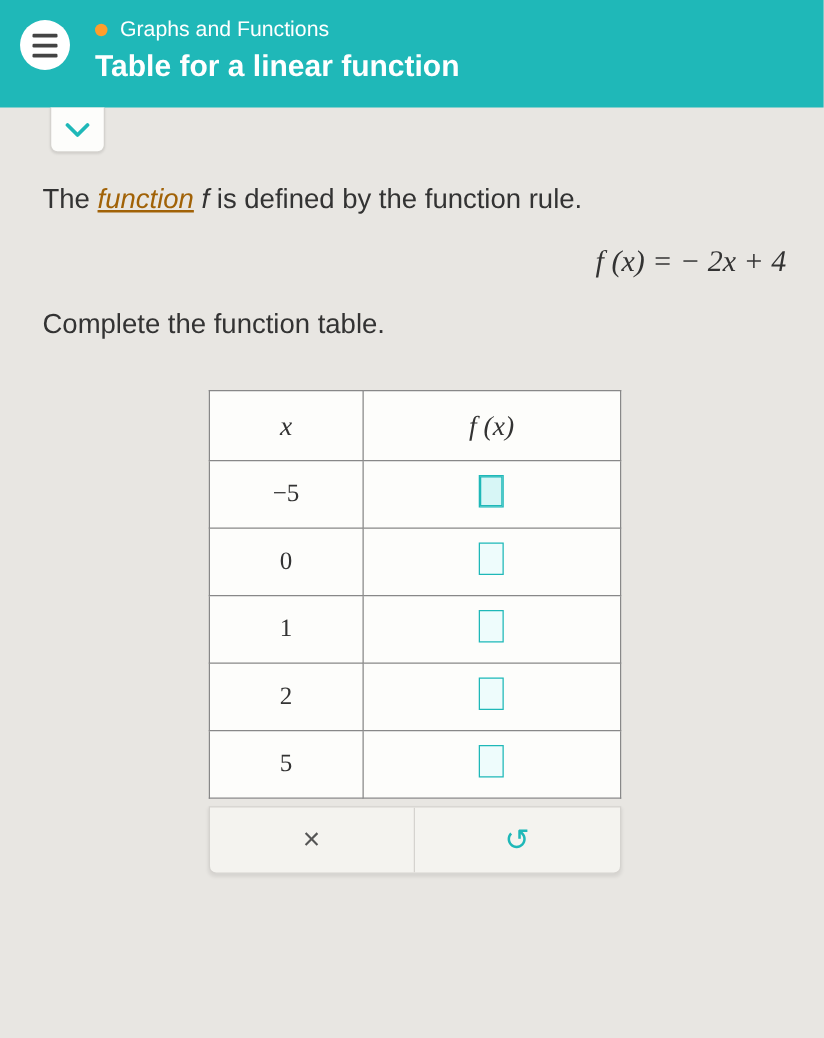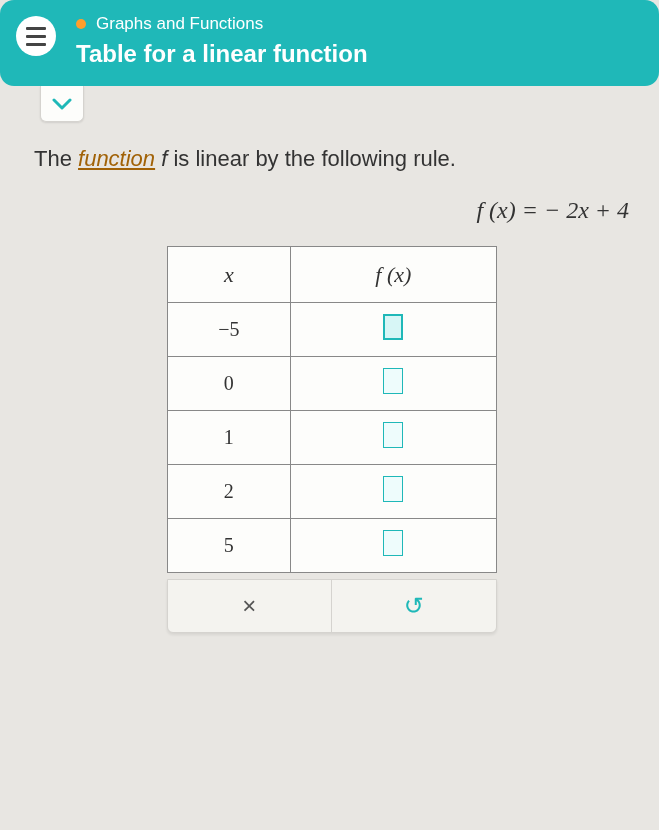--- a/index.html
+++ b/index.html
@@ -11,21 +11,20 @@
     overflow: hidden;
     position: relative;
   }
   .header {
     background: #1fb8b8;
     color: #fff;
     padding: 12px 16px 18px 16px;
     display: flex;
     align-items: flex-start;
     gap: 20px;
-    border-radius: 14px;
   }
   .hamburger {
     width: 40px;
     height: 40px;
     border-radius: 50%;
     background: #fff;
     display: flex;
     flex-direction: column;
     justify-content: center;
     align-items: center;
@@ -168,25 +167,26 @@
 <div class="collapse-tab">
   <span>
     <svg width="20" height="14" viewBox="0 0 20 14">
         <polyline points="2,3 10,11 18,3" fill="none" stroke="#1fb8b8" stroke-width="3" stroke-linecap="round" stroke-linejoin="round"></polyline>
       </svg>
   </span>
 </div>
 
 <div class="content">
   <p class="prompt1">
-    <span>The </span><span class="linkish">function</span><span> </span><span class="fvar">f</span><span> is linear by the following rule.</span>
+    <span>The </span><span class="linkish">function</span><span> </span><span class="fvar">f</span><span> is defined by the function rule.</span>
   </p>
 
   <div class="equation">f (x) = − 2x + 4</div>
 
+  <p class="prompt2">Complete the function table.</p>
 
   <div class="table-wrap">
     <table class="func">
       <thead>
         <tr>
           <th>x</th>
           <th>f (x)</th>
         </tr>
       </thead>
       <tbody>

